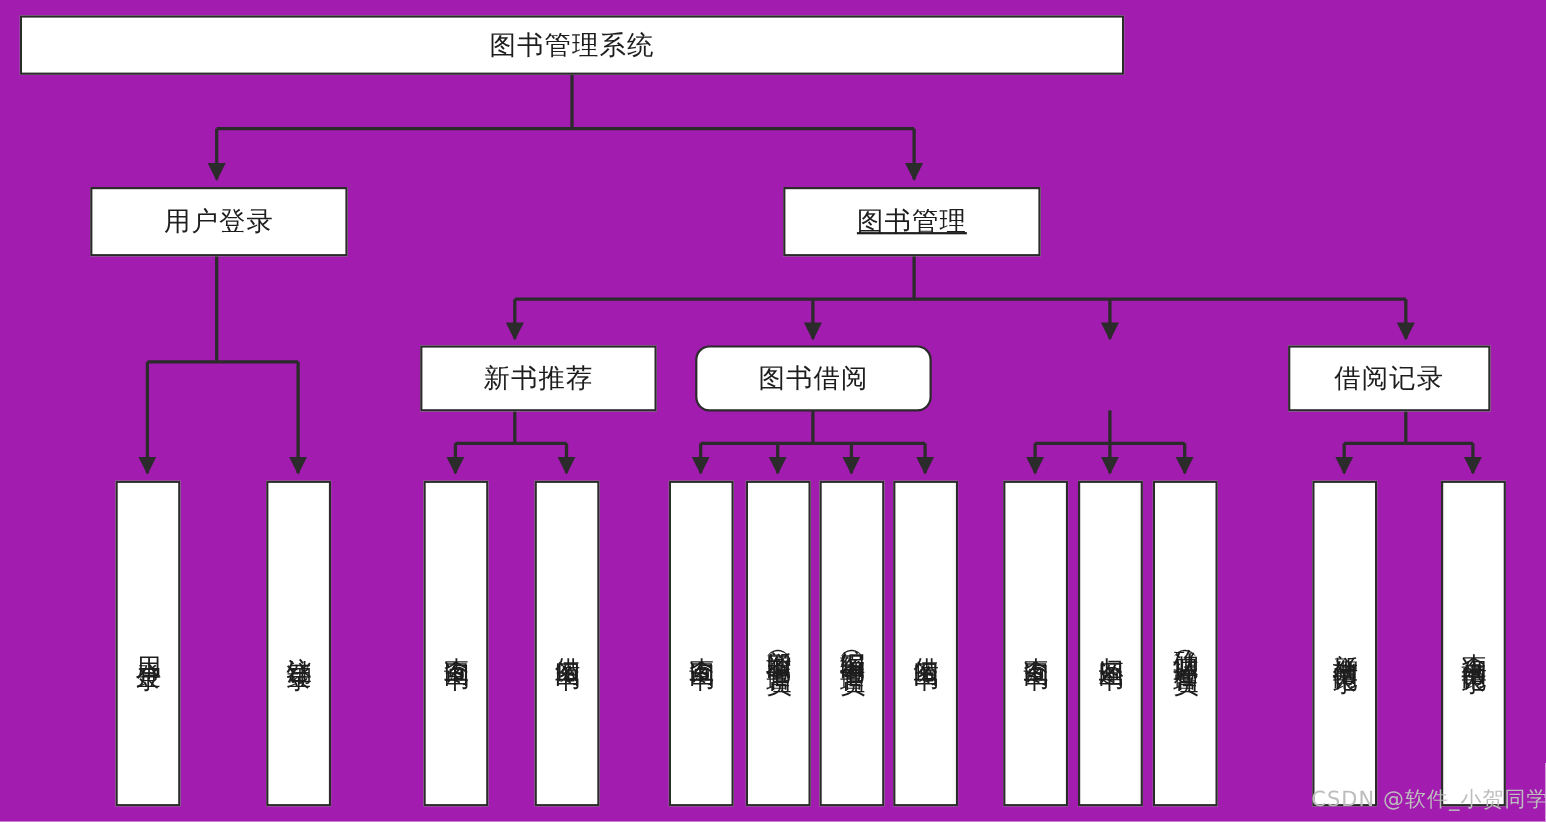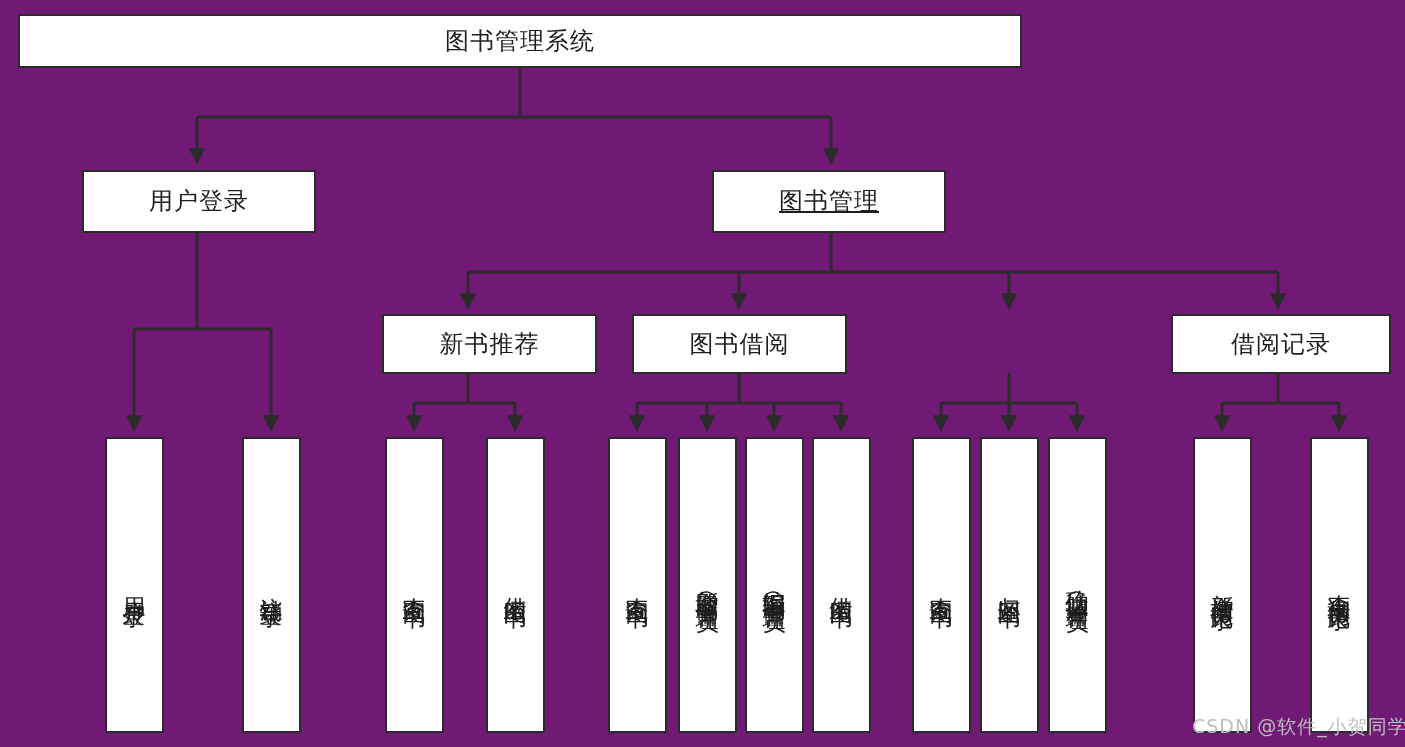--- a/index.html
+++ b/index.html
@@ -8,21 +8,21 @@
     padding: 0;
     background: #ffffff;
   }
   body {
     font-family: "DejaVu Sans", "Liberation Sans", sans-serif;
   }
   #canvas {
     position: relative;
     width: 1405px;
     height: 747px;
-    background: #701a75;
+    background: #a21caf;
     overflow: hidden;
   }
   #edges {
     position: absolute;
     left: 0;
     top: 0;
     width: 1405px;
     height: 747px;
     pointer-events: none;
   }
@@ -131,24 +131,24 @@
   <div class="node horiz" style="left:82px; top:170px; width:234px; height:63px;">
     <span>用户登录</span>
   </div>
   <div class="node horiz" style="left:712px; top:170px; width:234px; height:63px;text-decoration:underline;">
     <span>图书管理</span>
   </div>
 
   <div class="node horiz" style="left:382px; top:314px; width:215px; height:60px;">
     <span>新书推荐</span>
   </div>
-  <div class="node horiz" style="left:632px; top:314px; width:215px; height:60px;">
+  <div class="node horiz" style="left:632px; top:314px; width:215px; height:60px;border-radius:13px;">
     <span>图书借阅</span>
   </div>
-  <div class="node horiz" style="left:1171px; top:314px; width:220px; height:60px;">
+  <div class="node horiz" style="left:1171px; top:314px; width:184px; height:60px;">
     <span>借阅记录</span>
   </div>
 
   <div class="node vert" style="left:105px; top:437px; width:59px; height:296px;">
     <span class="vtext">用户登录</span>
   </div>
   <div class="node vert" style="left:242px; top:437px; width:59px; height:296px;">
     <span class="vtext">注销登录</span>
   </div>
 

